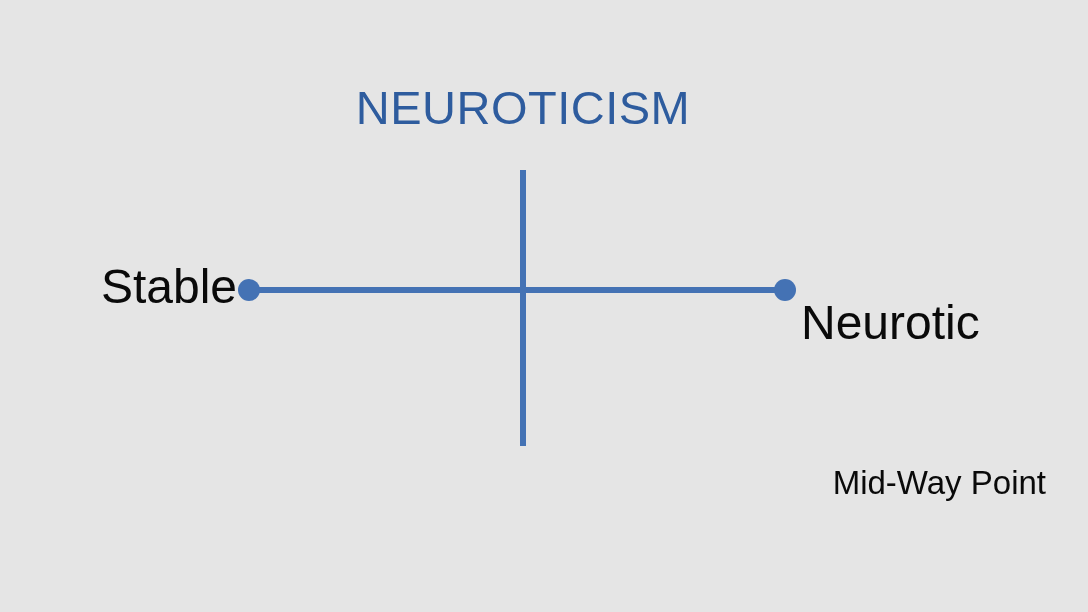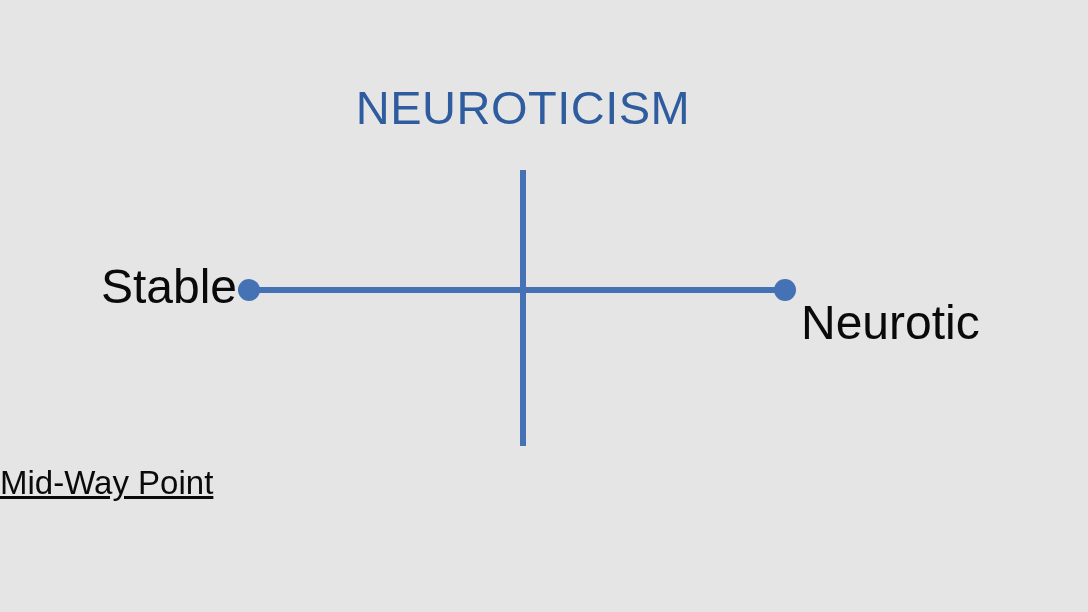--- a/index.html
+++ b/index.html
@@ -84,28 +84,27 @@
     text-align: left;
     margin-top: 36px;
   }
 
   
   .mid-label {
     position: absolute;
     left: 0;
     top: 466px;
     width: 1046px;          
-    text-align: left;
+    text-align: right;
     font-family: "Liberation Sans", sans-serif;
     font-size: 33px;
     font-weight: 400;
     color: #0a0a0a;
     line-height: 1.0;
     white-space: nowrap;
-    text-decoration: underline;
   }
 </style>
 </head>
 <body>
 
 <div id="slide">
 
   <div class="title">NEUROTICISM</div>
 
   <div class="v-line"></div>

